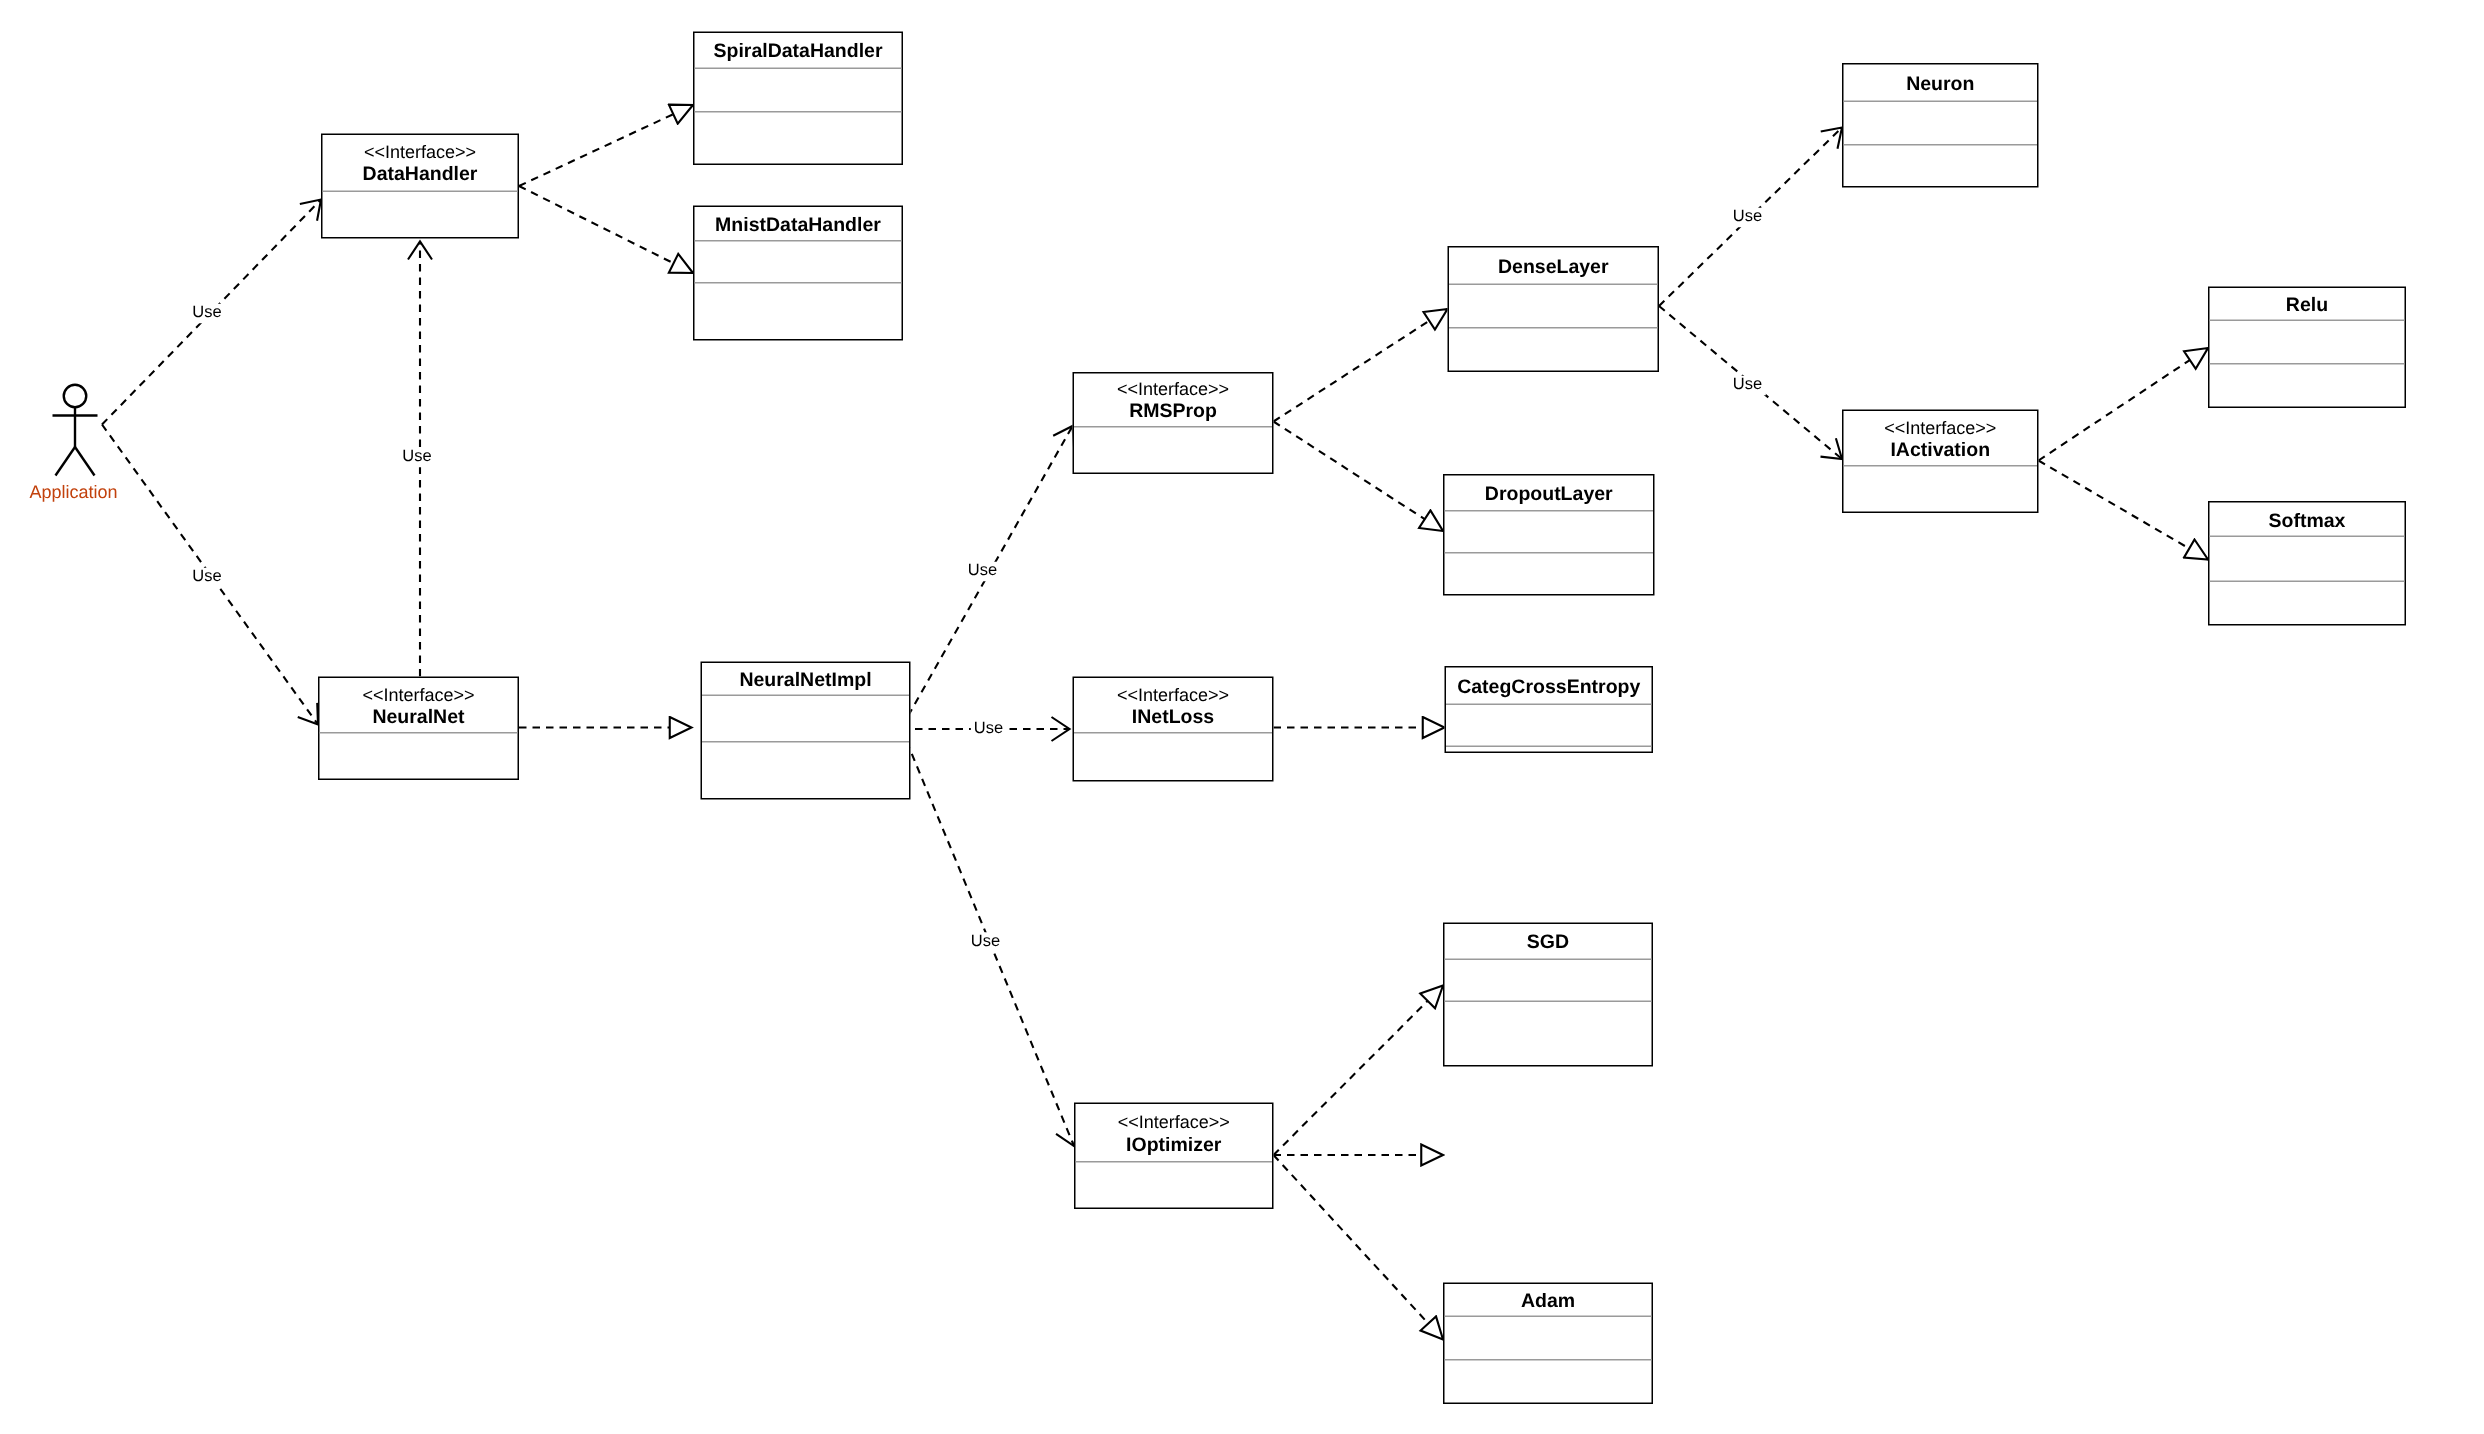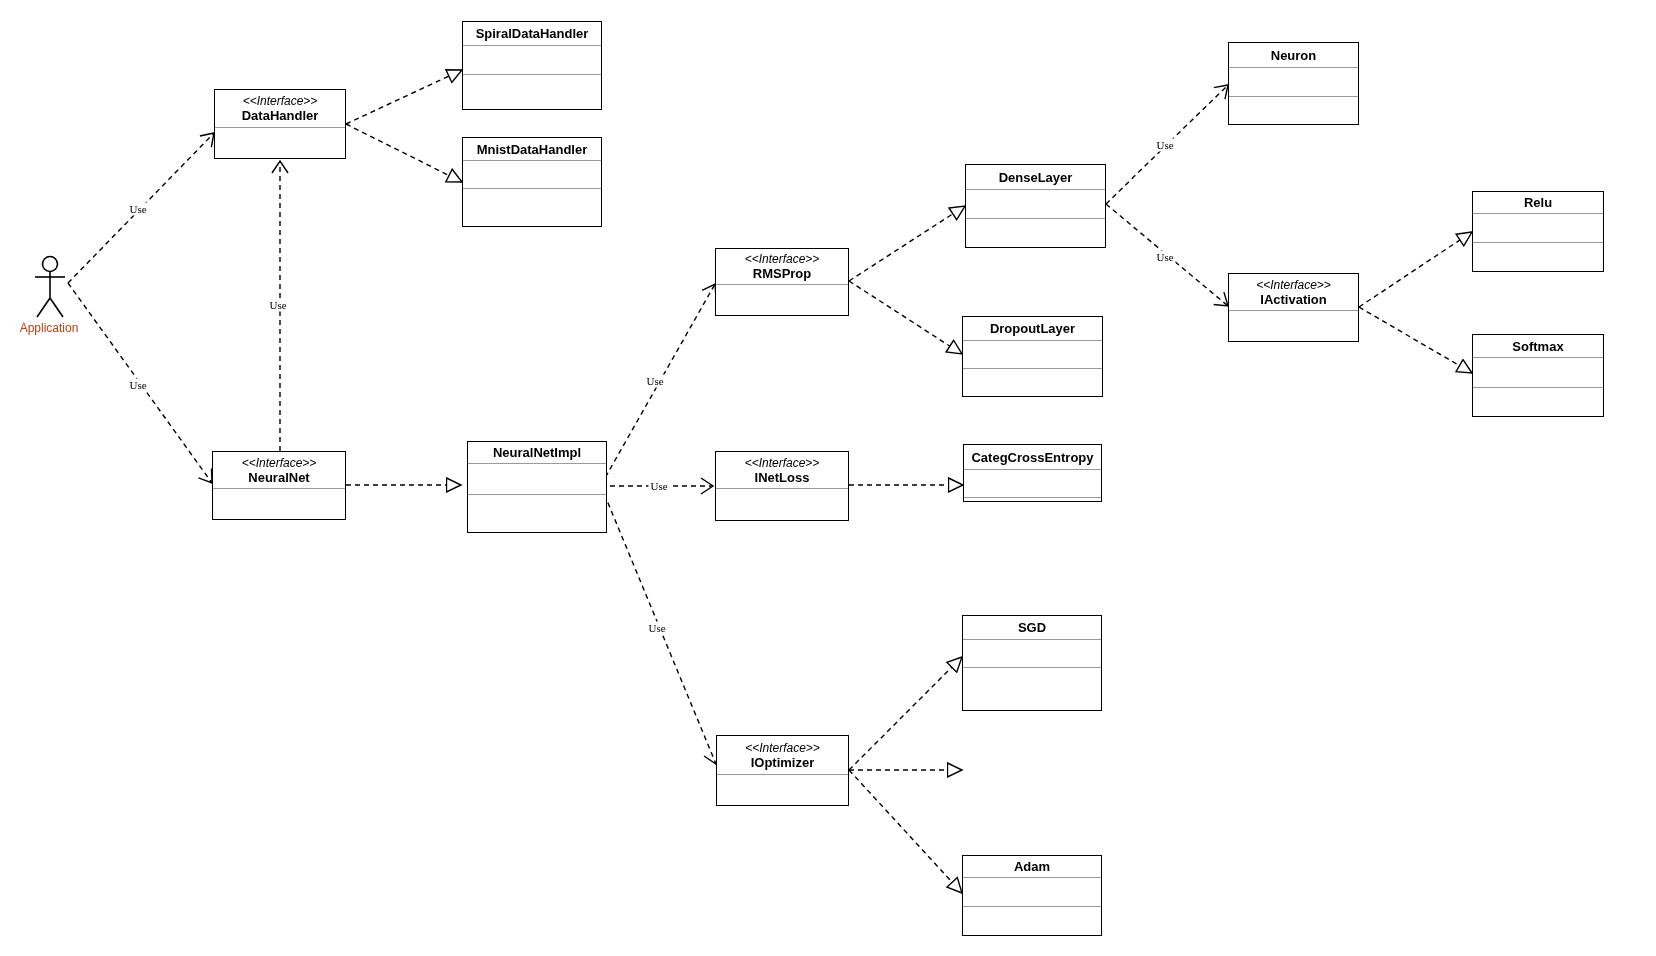--- a/index.html
+++ b/index.html
@@ -10,24 +10,24 @@
   #edge-layer{position:absolute;left:0;top:0;width:1656px;height:956px;}
   .uml-class{
     position:absolute;box-sizing:border-box;border:1.6px solid #000;background:#fff;
     display:flex;flex-direction:column;
   }
   .cmp{box-sizing:border-box;flex:0 0 auto;}
   .cmp.sep{border-top:1px solid #9a9a9a;}
   .cmp.rest{flex:1 1 auto;}
   .title-cmp{display:flex;flex-direction:column;justify-content:center;align-items:center;}
   .cname{font-size:13px;font-weight:bold;color:#000;line-height:15px;white-space:nowrap;}
-  .stereo{font-size:12px;font-style:italic;color:#000;line-height:14px;white-space:nowrap;}
+  .stereo{font-size:12px;color:#000;line-height:14px;white-space:nowrap;}
   .use-label{
     position:absolute;transform:translate(-50%,-50%);
-    font-size:11px;color:#000;background:#ffffff;padding:0 2px;line-height:13px;white-space:nowrap;font-family:Liberation Serif, serif;
+    font-size:11px;color:#000;background:#ffffff;padding:0 2px;line-height:13px;white-space:nowrap;
   }
   .actor-label{
     position:absolute;transform:translate(-50%,0);
     font-size:12px;color:#c2410c;white-space:nowrap;
   }
 </style>
 </head>
 <body>
 
 <div id="canvas">

